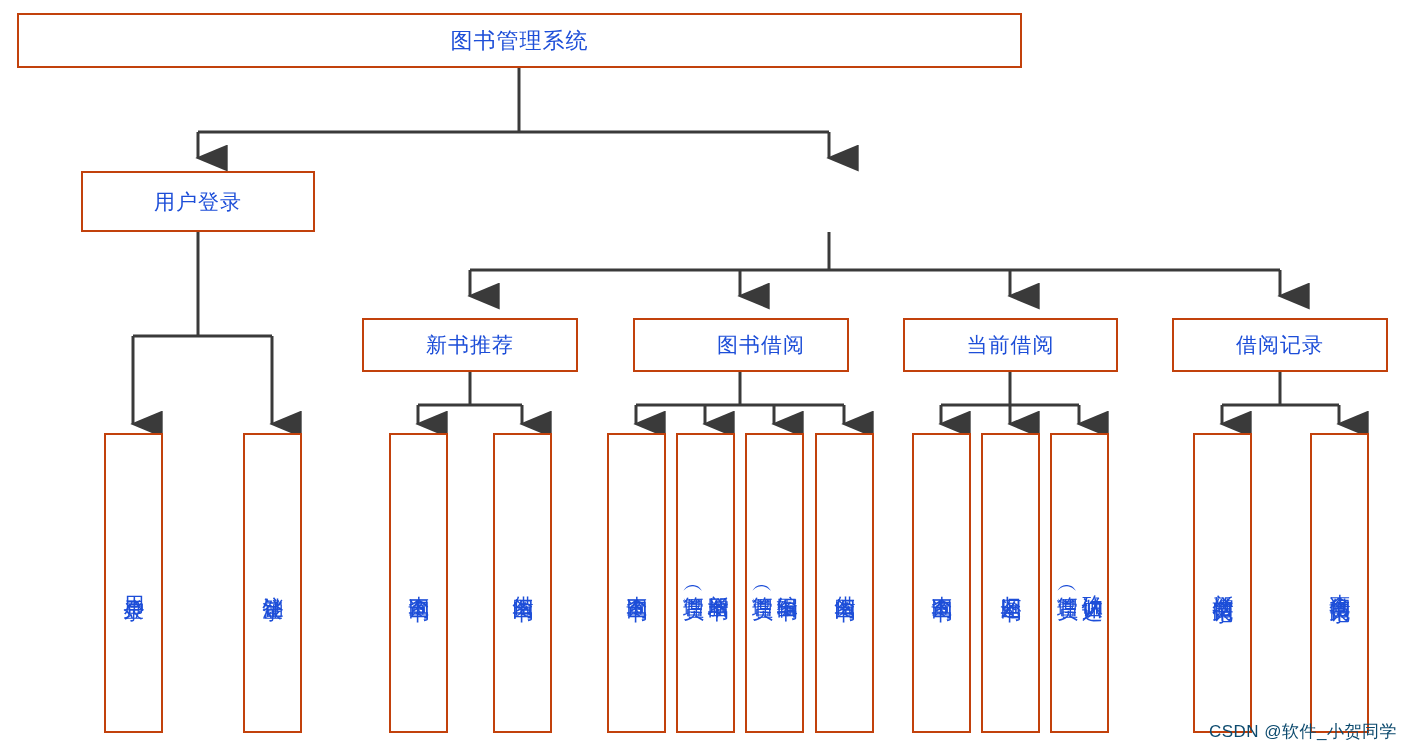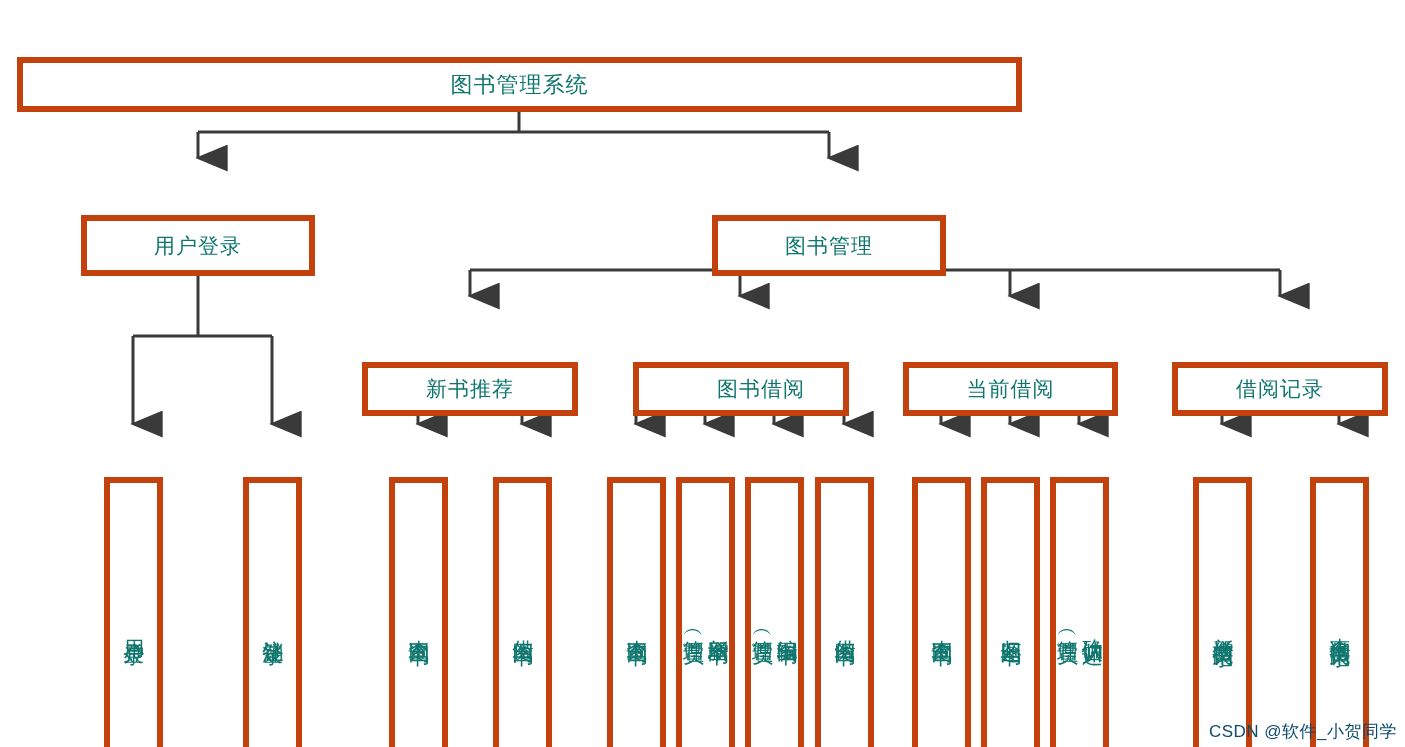--- a/index.html
+++ b/index.html
@@ -1,20 +1,20 @@
 <!DOCTYPE html>
 <html><head>
 <meta charset="utf-8">
 <style>
   html,body{margin:0;padding:0;background:#ffffff;}
   body{font-family:"Liberation Sans","DejaVu Sans",sans-serif;}
   #canvas{position:relative;width:1405px;height:747px;background:#ffffff;overflow:hidden;}
   #edges{position:absolute;left:0;top:0;width:1405px;height:747px;}
-  .node{position:absolute;box-sizing:border-box;border:6px solid #c2410c;background:#ffffff;
-        display:flex;align-items:center;justify-content:center;color:#0f766e;margin-top:44px;}
+  .node{position:absolute;box-sizing:border-box;border:2px solid #c2410c;background:#ffffff;
+        display:flex;align-items:center;justify-content:center;color:#1d4ed8;}
   .node.h{font-size:21px;letter-spacing:1px;}
   .node.root{font-size:22px;}
   .node.v{writing-mode:vertical-rl;text-orientation:upright;font-size:21px;line-height:1.18;
           padding:8px 0;letter-spacing:2px;white-space:pre-line;}
   .wm{position:absolute;right:8px;bottom:4px;font-size:17px;color:#0c4a6e;letter-spacing:.5px;
       white-space:nowrap;}
 </style>
 </head>
 <body>
 
@@ -66,21 +66,20 @@
       <path d="M1280,372 L1280,405"></path>
       <path d="M1222,405 L1339,405"></path>
       <path d="M1222,405 L1222,424" marker-end="url(#ar)"></path>
       <path d="M1339,405 L1339,424" marker-end="url(#ar)"></path>
     </g>
   </svg>
 
   <div class="node h root" style="left:17px;top:13px;width:1005px;height:55px;">图书管理系统</div>
 
   <div class="node h" style="left:81px;top:171px;width:234px;height:61px;">用户登录</div>
-  <div class="node h" style="left:712px;top:171px;width:234px;height:61px;">图书管理</div>
 
   <div class="node h" style="left:362px;top:318px;width:216px;height:54px;text-align:center;">新书推荐</div>
   <div class="node h" style="left:633px;top:318px;width:216px;height:54px;padding-left:40px;">图书借阅</div>
   <div class="node h" style="left:1172px;top:318px;width:216px;height:54px;">借阅记录</div>
   <div class="node h" style="left:903px;top:318px;width:215px;height:54px;">当前借阅</div>
 
   <div class="node v" style="left:104px;top:433px;width:59px;height:300px;">用户登录</div>
   <div class="node v" style="left:243px;top:433px;width:59px;height:300px;">注销登录</div>
 
   <div class="node v" style="left:389px;top:433px;width:59px;height:300px;">查询图书</div>

